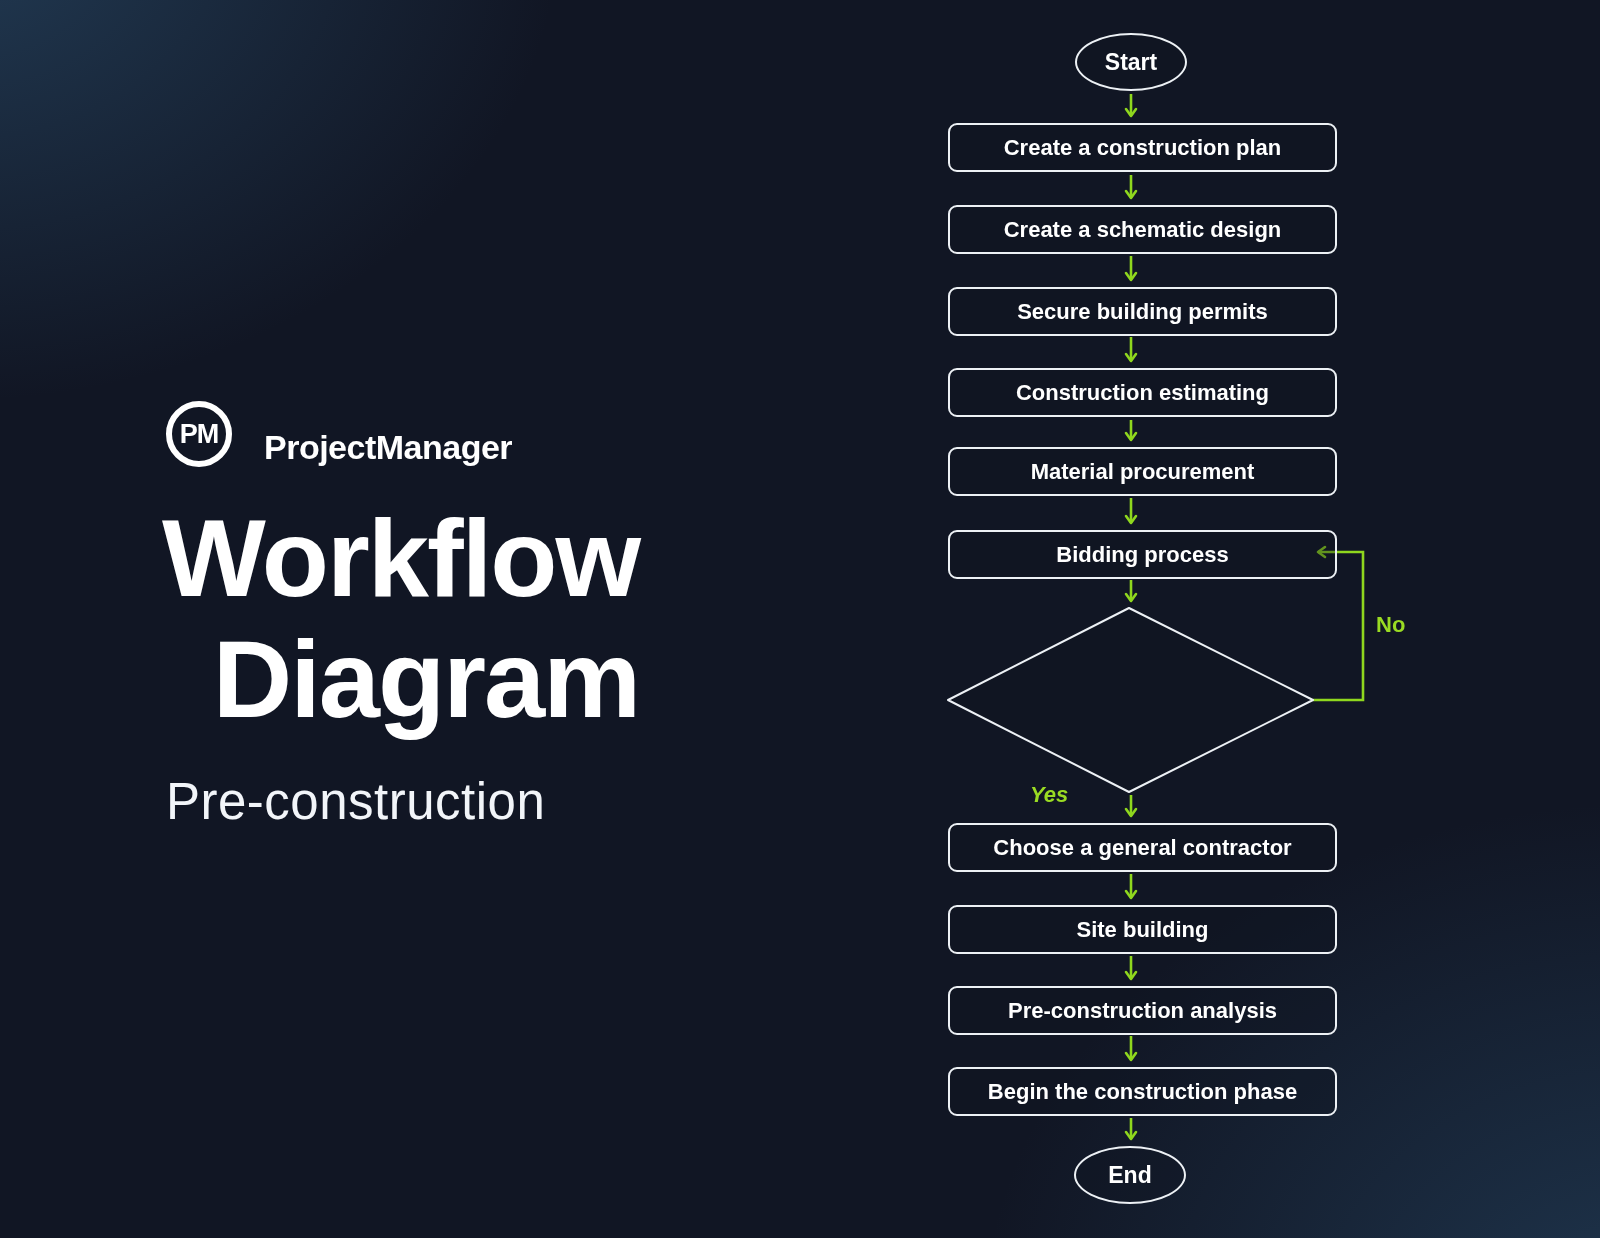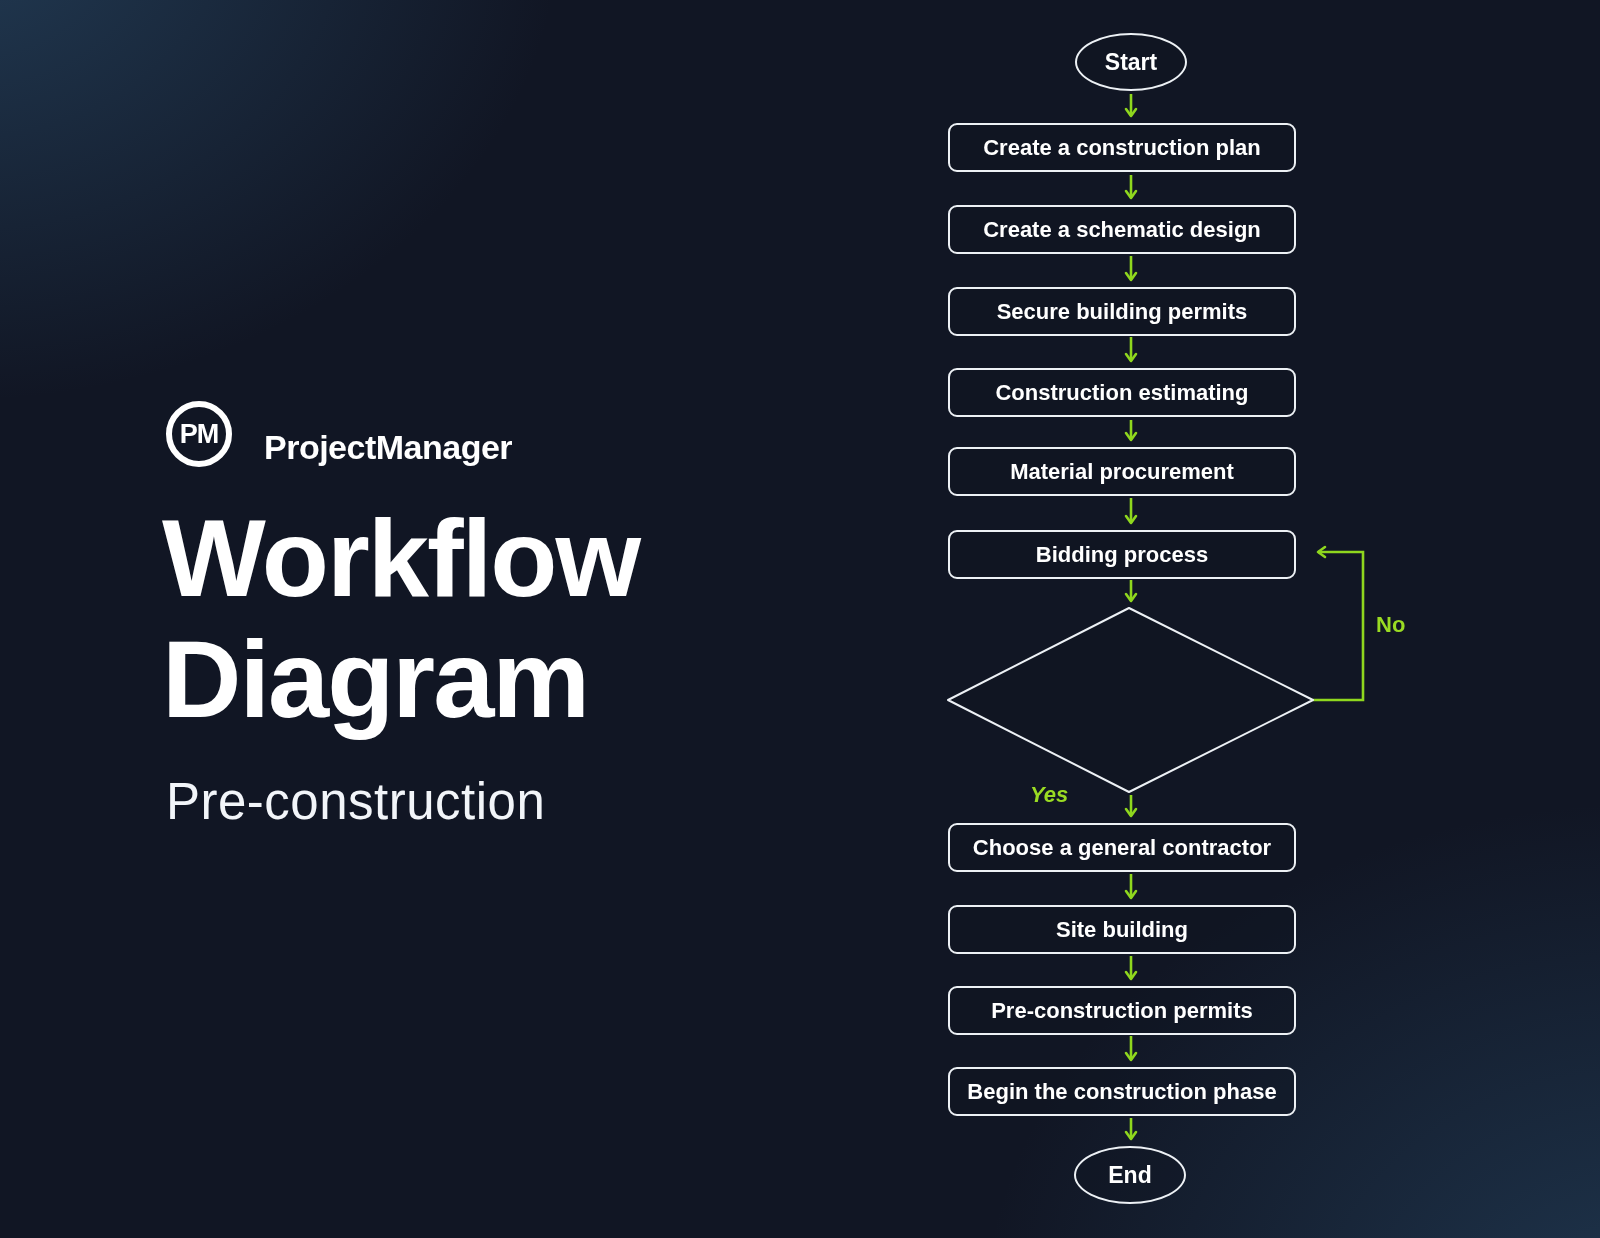--- a/index.html
+++ b/index.html
@@ -22,35 +22,35 @@
     border:6px solid #ffffff;border-radius:50%;
     display:flex;align-items:center;justify-content:center;
   }
   .logo-circle span{font-size:27px;font-weight:800;letter-spacing:-1px;color:#ffffff;}
   .brand-name{font-size:34px;font-weight:700;letter-spacing:-0.5px;color:#ffffff;}
 
   .title{
     position:absolute;left:162px;top:497px;margin:0;
     font-size:110px;line-height:121px;font-weight:800;letter-spacing:-2px;color:#ffffff;
   }
-  .title span{display:block;}
+  .title span{display:block;text-align:right;}
   .subtitle{
     position:absolute;left:166px;top:772px;margin:0;
     font-size:51px;font-weight:400;letter-spacing:0.5px;color:#f2f5f9;
   }
 
   
   .node{
     position:absolute;box-sizing:border-box;
     border:2px solid #edf1f5;
     display:flex;align-items:center;justify-content:center;
     text-align:center;color:#ffffff;font-weight:700;
     background:rgba(14,19,32,0.35);
   }
-  .box{left:948px;width:348px;height:49px;border-radius:9px;font-size:22px;}
+  .box{left:948px;width:389px;height:49px;border-radius:9px;font-size:22px;}
   .oval{width:112px;height:58px;border-radius:50%;font-size:23px;}
   .oval.start{left:1075px;top:33px;}
   .oval.end{left:1074px;top:1146px;}
 
   .decision-text{
     position:absolute;left:979px;top:662px;width:300px;
     text-align:center;font-size:22px;line-height:28px;font-weight:700;color:#ffffff;
   }
   .decision-text span{display:block;}
 
@@ -132,21 +132,21 @@
   <div class="branch-label yes">Yes</div>
   <div class="branch-label no">No</div>
 
   <div class="node box" style="top:823px">
     <span>Choose a general contractor</span>
   </div>
   <div class="node box" style="top:905px">
     <span>Site building</span>
   </div>
   <div class="node box" style="top:986px">
-    <span>Pre-construction permits</span>
+    <span>Pre-construction analysis</span>
   </div>
   <div class="node box" style="top:1067px">
     <span>Begin the construction phase</span>
   </div>
 
   <div class="node oval end">
     <span>End</span>
   </div>
 
 </div>

